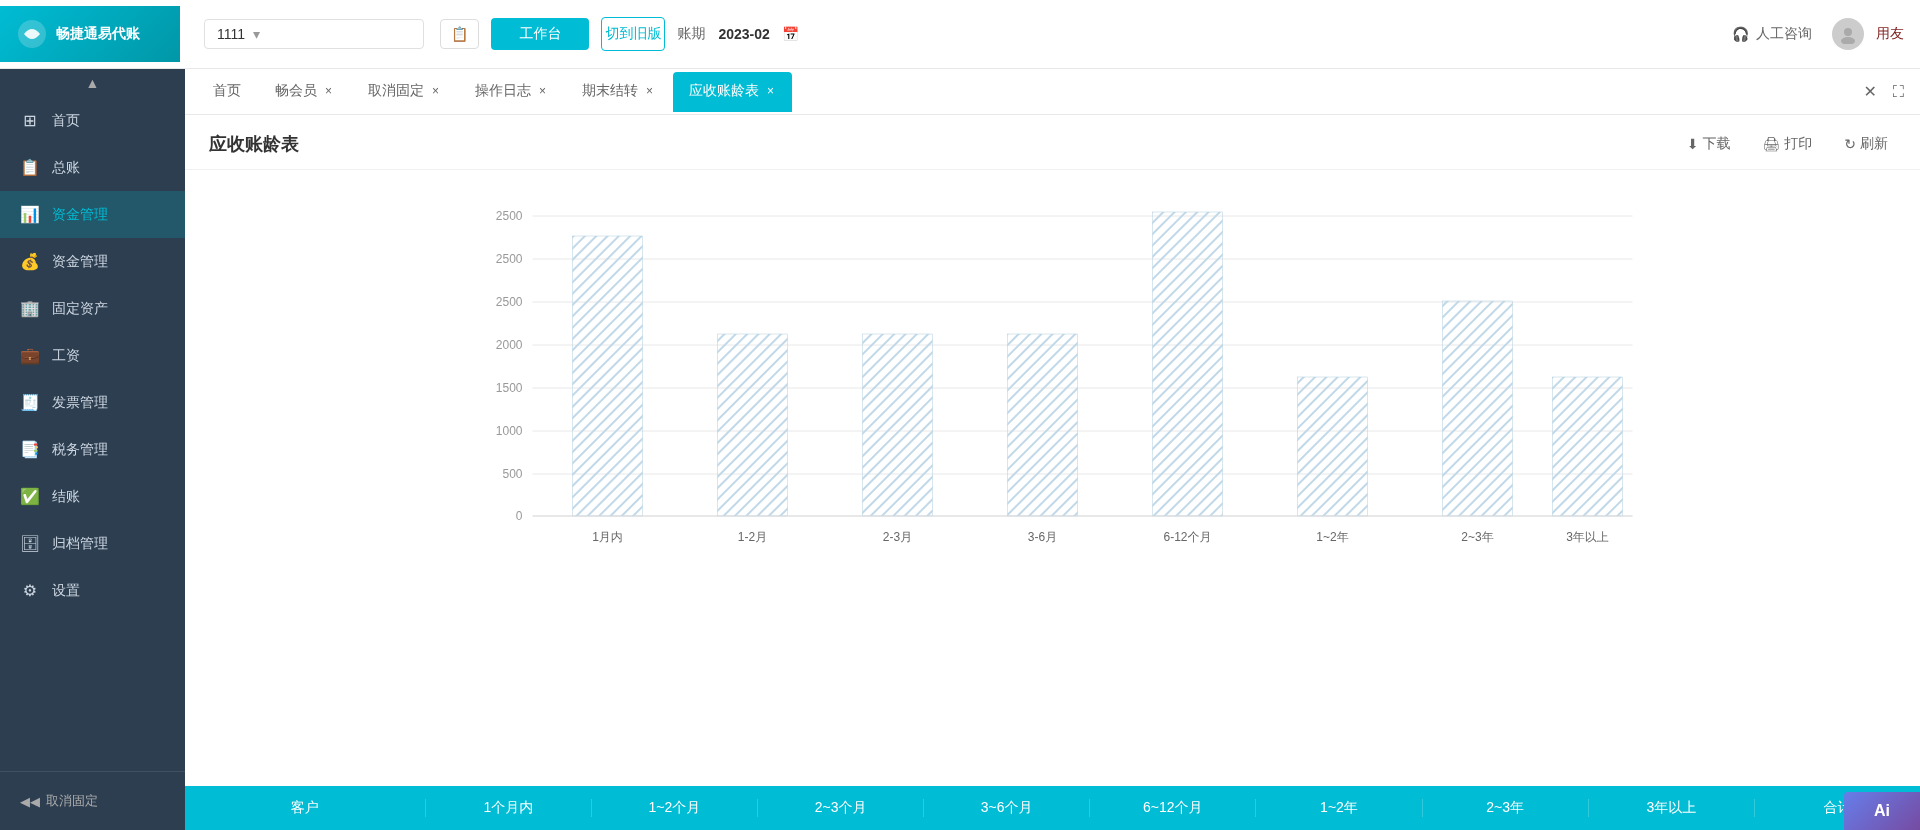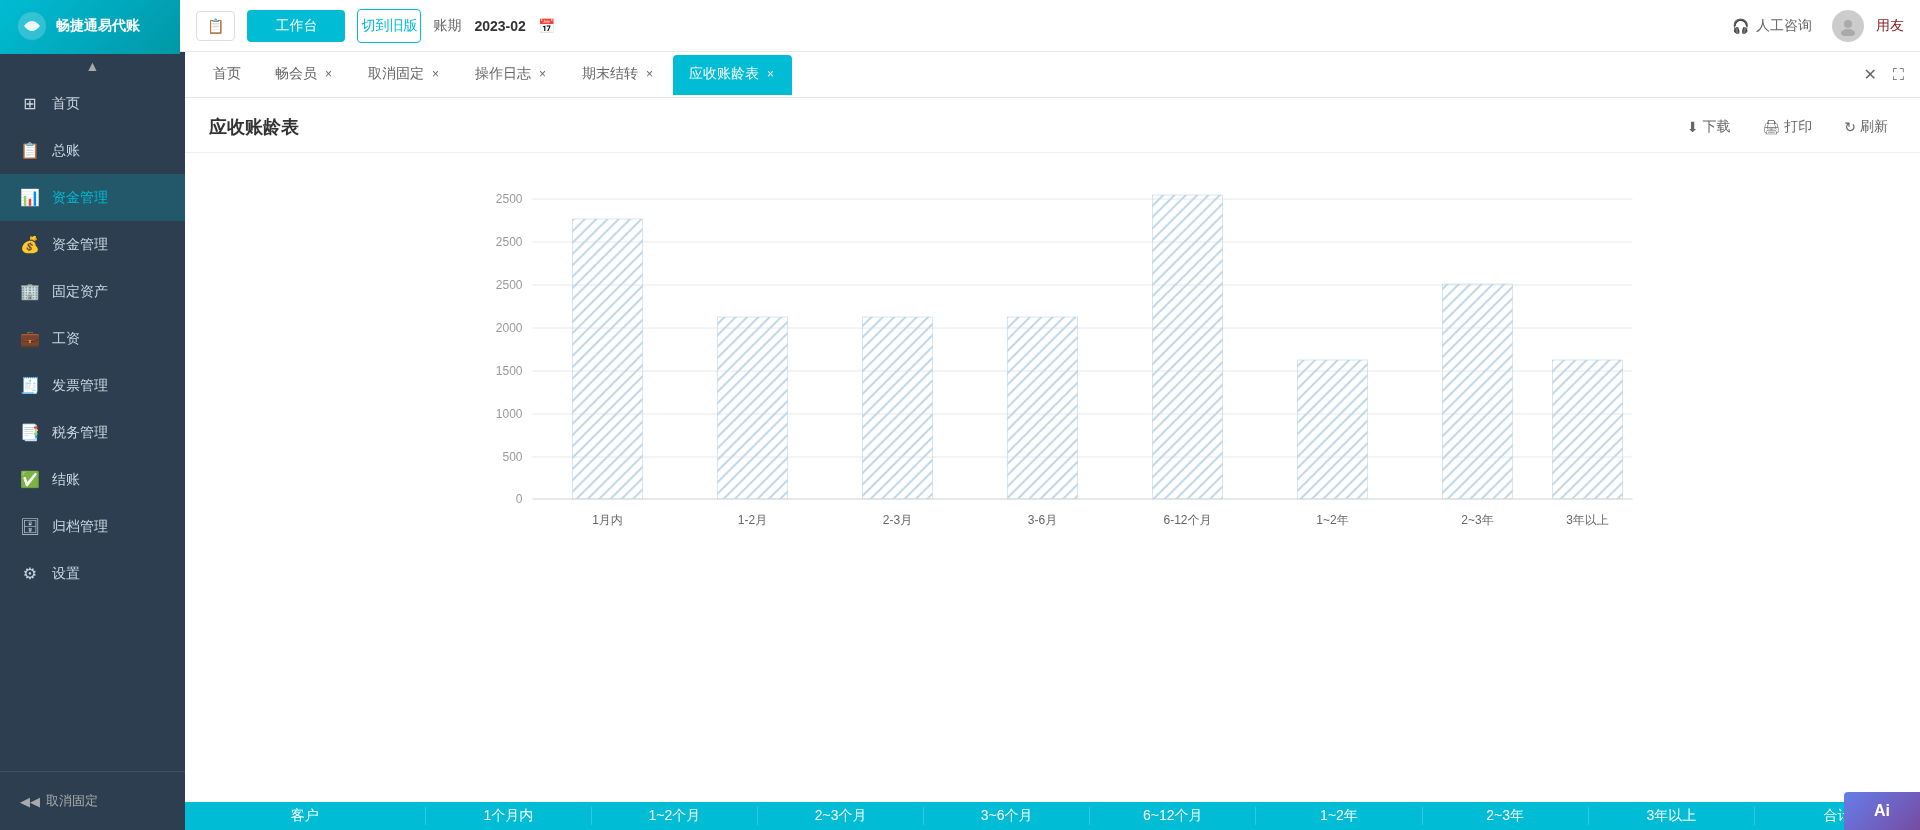--- a/index.html
+++ b/index.html
@@ -1,20 +1,20 @@
 <!DOCTYPE html>
 <html><head>
   <meta charset="utf-8">
   <style>
     * { box-sizing: border-box; margin: 0; padding: 0; }
     body { font-family: 'Microsoft YaHei', Arial, sans-serif; font-size: 14px; background: #f0f2f5; display: flex; flex-direction: column; height: 830px; overflow: hidden; }
 
     
     .top-header {
-      height: 52px;
+      height: 69px;
       background: #fff;
       display: flex;
       align-items: center;
       padding: 0 16px;
       border-bottom: 1px solid #e8e8e8;
       z-index: 10;
       flex-shrink: 0;
     }
     .logo-area {
       width: 180px;
@@ -271,21 +271,21 @@
       overflow: hidden;
       position: relative;
     }
     .chart-svg-area {
       width: 100%;
       height: 380px;
     }
 
     
     .table-header-bar {
-      height: 28px;
+      height: 44px;
       background: #00bcd4;
       display: flex;
       align-items: center;
       flex-shrink: 0;
     }
     .table-col {
       flex: 1;
       text-align: center;
       color: #fff;
       font-size: 14px;
@@ -315,20 +315,24 @@
   <div class="logo-area">
     <div class="logo-icon">
       <svg width="32" height="32" viewBox="0 0 32 32">
         <circle cx="16" cy="16" r="14" fill="rgba(255,255,255,0.2)"></circle>
         <path d="M8 16 Q16 6 24 16 Q16 26 8 16Z" fill="white" opacity="0.9"></path>
       </svg>
     </div>
     <span class="logo-text">畅捷通易代账</span>
   </div>
 
+  <div class="company-selector">
+    <span>1111</span>
+    <span class="chevron">▾</span>
+  </div>
 
   <div class="header-actions">
     <button class="action-btn" style="background:none;border:1px solid #ddd;border-radius:4px;padding:6px 10px;">
       <span>📋</span>
     </button>
     <button class="btn-workbench">工作台</button>
     <button class="btn-old-version">切到旧版</button>
     <div class="period-info">
       <span class="period-label">账期</span>
       <span class="period-value">2023-02</span>

